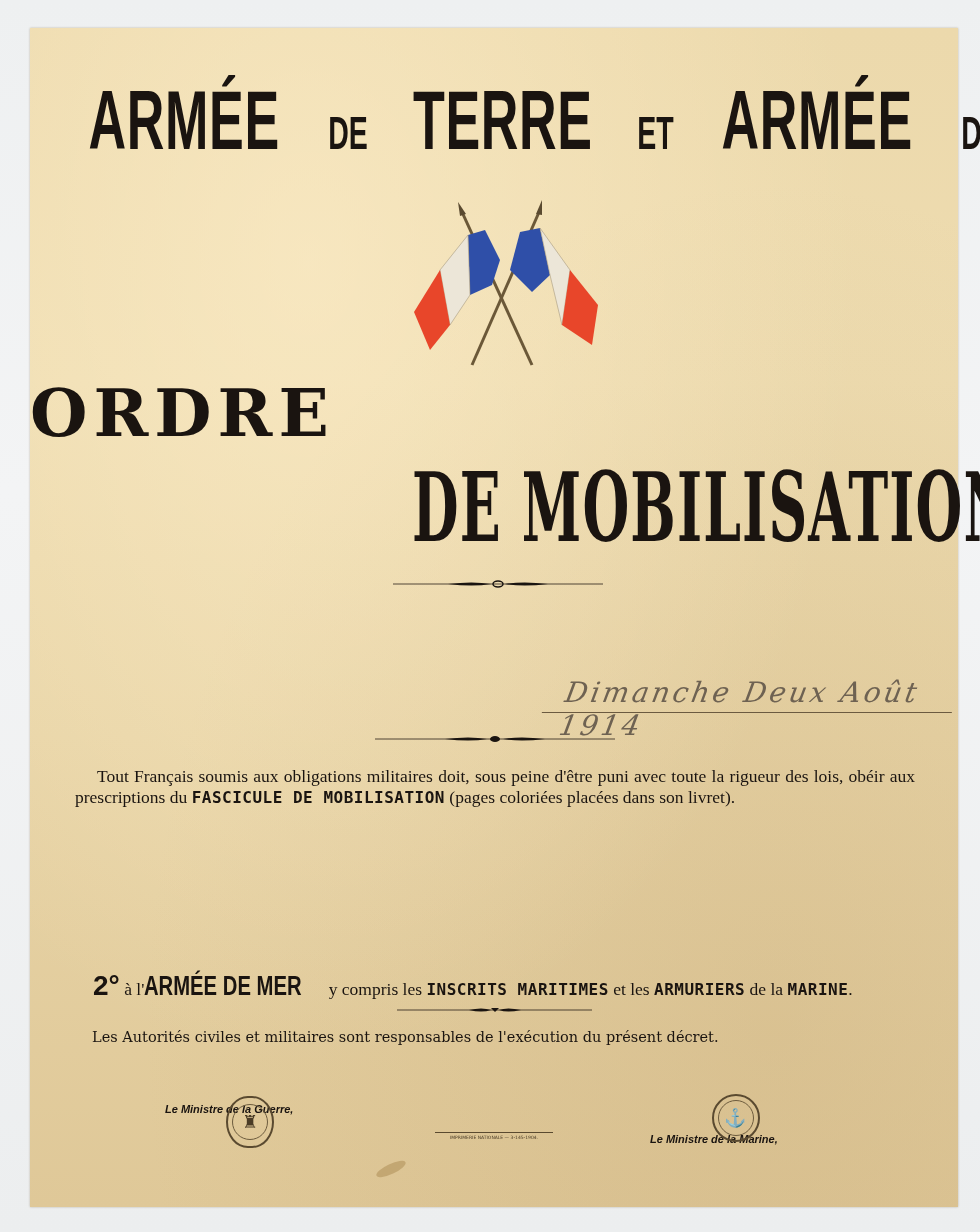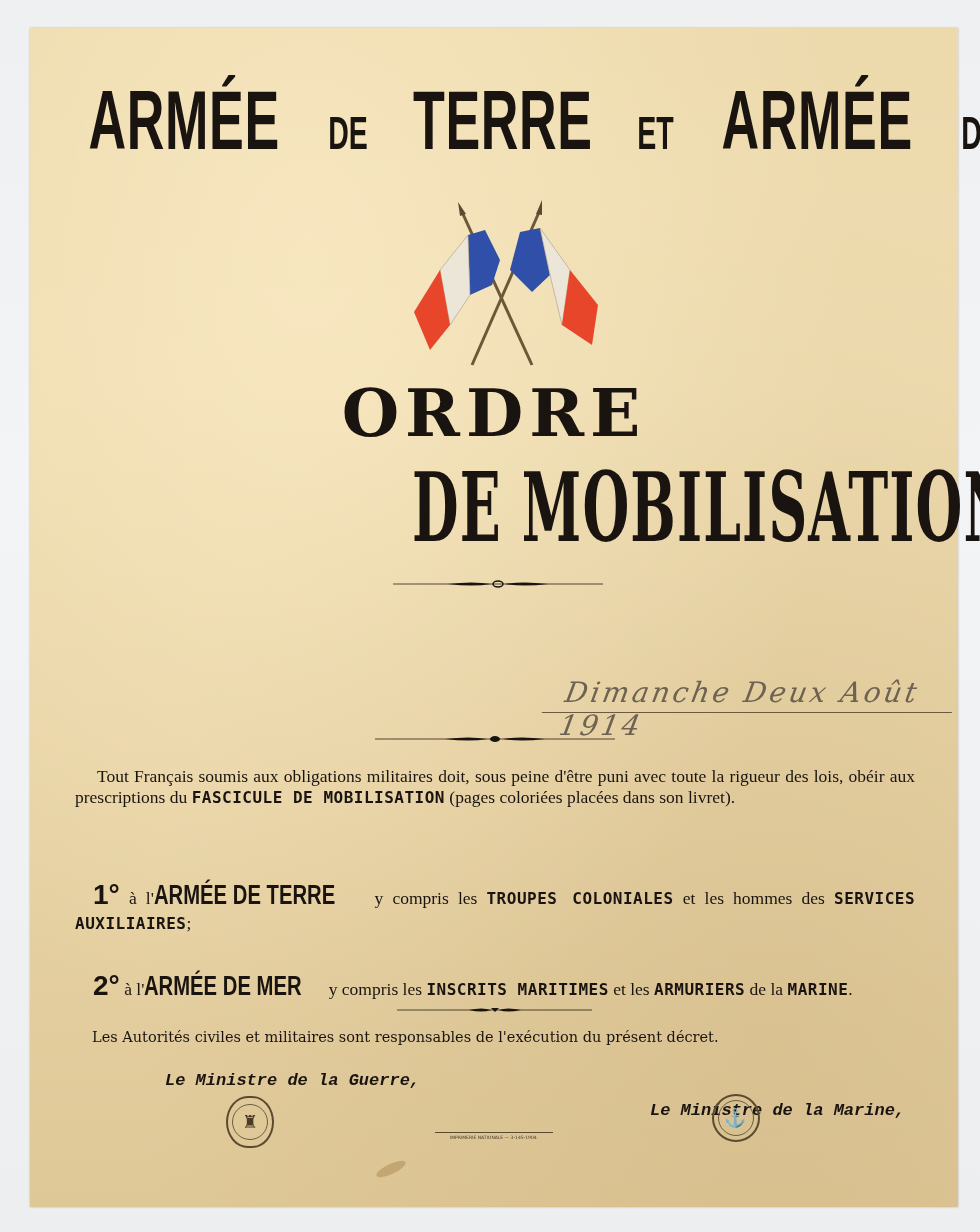--- a/index.html
+++ b/index.html
@@ -20,21 +20,21 @@
   }
   .abs { position:absolute; }
   .headline {
     left:0; width:928px; top:44px; text-align:center;
     font-family:"Liberation Sans", sans-serif; font-weight:bold;
     white-space:nowrap;
   }
   .headline .big { font-size:84px; display:inline-block; transform:scaleX(0.62); transform-origin:center; letter-spacing:1px; }
   .headline .small { font-size:46px; display:inline-block; transform:scaleX(0.62); }
   .ordre {
-    left:0; width:928px; top:352px; text-align:center;
+    left:0; width:928px; top:352px; 
     font-family:"DejaVu Serif", serif; font-weight:bold; font-size:66px;
     letter-spacing:6px; line-height:1;
   }
   .mobil {
     left:0; width:928px; top:432px; text-align:center;
     font-family:"DejaVu Serif", serif; font-weight:bold; font-size:96px;
     line-height:1; white-space:nowrap;
   }
   .mobil span { display:inline-block; transform:scaleX(0.56); transform-origin:center; letter-spacing:2px; }
   .ornament { height:10px; }
@@ -52,21 +52,21 @@
     border-bottom:1px solid #6b5a40;
     font-family:"DejaVu Serif", serif; font-style:italic; font-size:28px; color:#6e6252;
     letter-spacing:3px; transform:skewX(-10deg);
     padding-left:20px;
   }
   .bold-caps { font-family:"DejaVu Sans Mono", monospace; font-weight:bold; font-size:16px; letter-spacing:0.5px; }
   .cond { font-family:"Liberation Sans", sans-serif; font-weight:bold; font-size:27px; display:inline-block; transform:scaleX(0.75); transform-origin:left; margin-right:-30px; }
   .numeral { font-family:"Liberation Sans", sans-serif; font-weight:bold; font-size:28px; }
   .item { left:45px; width:840px; font-size:17.5px; line-height:24px; text-align:justify; }
   .autorites { left:62px; top:1001px; font-family:"DejaVu Serif", serif; font-size:14.5px; }
-  .sig { font-family:Liberation Mono, monospace; font-style:italic; font-weight:bold; font-size:17px; }
+  .sig { font-family:Liberation Sans, sans-serif; font-style:italic; font-weight:bold; font-size:11px;margin-top:32px; }
   .seal {
     width:48px; height:48px; border-radius:50%;
     border:2px solid #5a4a30; box-sizing:border-box;
     display:flex; align-items:center; justify-content:center;
   }
   .seal-inner { width:34px; height:34px; border-radius:50%; border:1px solid #6d5c3e; display:flex; align-items:center; justify-content:center; color:#4a3c26; font-size:18px; }
   .imprint {
     left:405px; top:1104px; width:118px; border-top:1px solid #5a4a30;
     font-family:"DejaVu Sans", sans-serif; font-size:4.5px; text-align:center; color:#4a3c26; padding-top:2px;
   }
@@ -126,28 +126,20 @@
     </svg>
   </div>
 
   <div class="abs para" style="top:738px;">
     <span class="indent"></span><span>Tout Français soumis aux obligations militaires doit, sous peine d'être puni avec toute la rigueur des lois, obéir aux prescriptions du</span>
     <span class="bold-caps">FASCICULE DE MOBILISATION</span>
     <span>(pages coloriées placées dans son livret).</span>
   </div>
 
 
-  <div class="abs item" style="top:855px;">
-    <span class="indent" style="display:inline-block;width:18px;"></span><span class="numeral">1°</span>
-    <span>à l'</span><span class="cond">ARMÉE DE TERRE</span>
-    <span>y compris les</span>
-    <span class="bold-caps">TROUPES COLONIALES</span>
-    <span>et les hommes des</span>
-    <span class="bold-caps">SERVICES AUXILIAIRES</span><span>;</span>
-  </div>
 
   <div class="abs item" style="top:918px;margin-top:28px;">
     <span class="indent" style="display:inline-block;width:18px;"></span><span class="numeral">2°</span>
     <span>à l'</span><span class="cond">ARMÉE DE MER</span>
     <span>y compris les</span>
     <span class="bold-caps">INSCRITS MARITIMES</span>
     <span>et les</span>
     <span class="bold-caps">ARMURIERS</span>
     <span>de la</span>
     <span class="bold-caps">MARINE</span><span>.</span>

